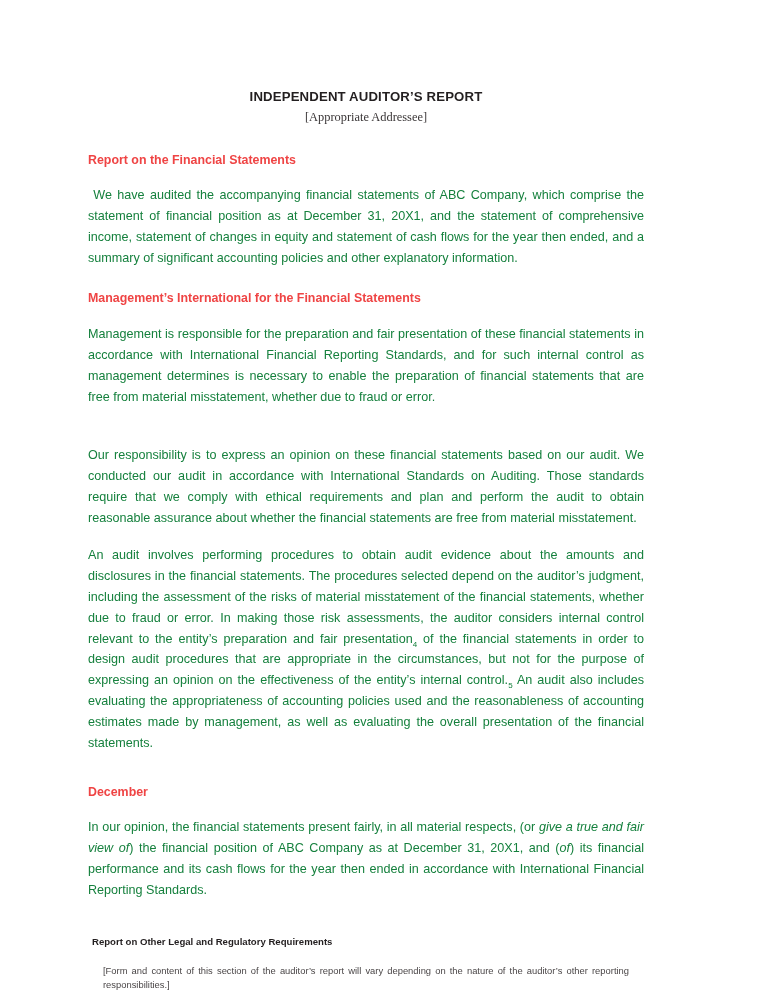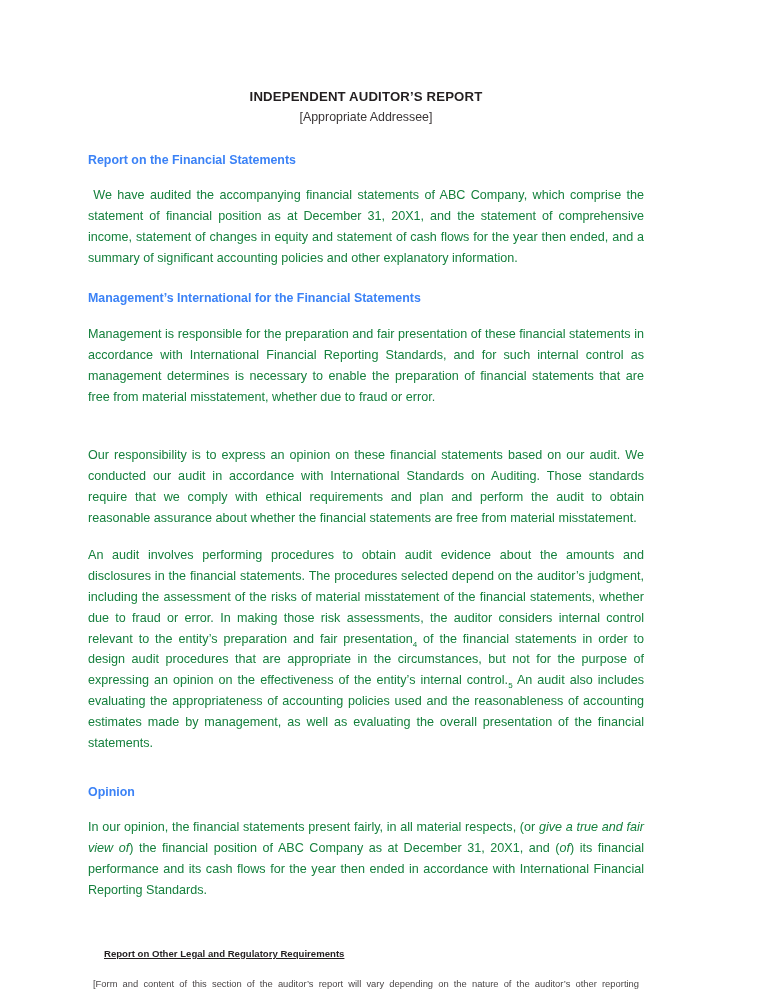--- a/index.html
+++ b/index.html
@@ -31,25 +31,26 @@
     color: #231f20;
     margin: 0;
     line-height: 1.35;
   }
   .doc-subtitle {
     text-align: center;
     font-size: 12.4px;
     color: #3a3637;
     margin: 3px 0 0 0;
     line-height: 1.35;
+    font-family: Liberation Serif, serif;
   }
   .section-heading {
     font-weight: bold;
     font-size: 12.4px;
-    color: #3b82f6;
+    color: #ef4444;
     margin: 0;
     line-height: 1.4;
   }
   .body-par {
     font-size: 12.6px;
     color: #15803d;
     text-align: justify;
     text-justify: inter-word;
     line-height: 1.66;
     margin: 0;
@@ -57,30 +58,29 @@
   }
   .gap-md  { height: 16px; }
   .gap-lg  { height: 22px; }
   .gap-xl  { height: 26px; }
   .gap-xxl { height: 30px; }
 
   .small-heading {
     font-weight: bold;
     font-size: 9.6px;
     color: #231f20;
-    margin: 16px;
+    margin: 4px;
     line-height: 1.45;
-    text-decoration: underline;
   }
   .small-par {
     font-size: 9.4px;
     color: #4a4647;
     text-align: justify;
     line-height: 1.5;
-    margin: 5px;
+    margin: 15px;
   }
   .ital { font-style: italic; }
   .fnref {
     font-size: 8px;
     vertical-align: sub;
     line-height: 0;
   }
   .lead-space::before { content: "\00a0"; }
 </style>
 </head>
@@ -115,21 +115,21 @@
 
   <p class="body-par">Our responsibility is to express an opinion on these financial statements based on our audit. We conducted our audit in accordance with International Standards on Auditing. Those standards require that we comply with ethical requirements and plan and perform the audit to obtain reasonable assurance about whether the financial statements are free from material misstatement.</p>
 
   <div class="gap-md"></div>
 
   <p class="body-par"><span>An audit involves performing procedures to obtain audit evidence about the amounts and disclosures in the financial statements. The procedures selected depend on the auditor’s judgment, including the assessment of the risks of material misstatement of the financial statements, whether due to fraud or error. In making those risk assessments, the auditor considers internal control relevant to the entity’s preparation and fair presentation</span><span class="fnref">4</span> <span>of the financial statements in order to design audit procedures that are appropriate in the circumstances, but not for the purpose of expressing an opinion on the effectiveness of the entity’s internal control.</span><span class="fnref">5</span> <span>An audit also includes evaluating the appropriateness of accounting policies used and the reasonableness of accounting estimates made by management, as well as evaluating the overall presentation of the financial statements.</span></p>
 
 
   <div class="gap-xxl"></div>
 
-  <h2 class="section-heading">Opinion</h2>
+  <h2 class="section-heading">December</h2>
 
   <div class="gap-md"></div>
 
   <p class="body-par"><span>In our opinion, the financial statements present fairly, in all material respects, (or </span><span class="ital">give a true and fair view of</span><span>) the financial position of ABC Company as at December 31, 20X1, and (</span><span class="ital">of</span><span>) its financial performance and its cash flows for the year then ended in accordance with International Financial Reporting Standards.</span></p>
 
   <div class="gap-xxl"></div>
 
   <h3 class="small-heading">Report on Other Legal and Regulatory Requirements</h3>
 
   <p class="small-par">[Form and content of this section of the auditor’s report will vary depending on the nature of the auditor’s other reporting responsibilities.]</p>

